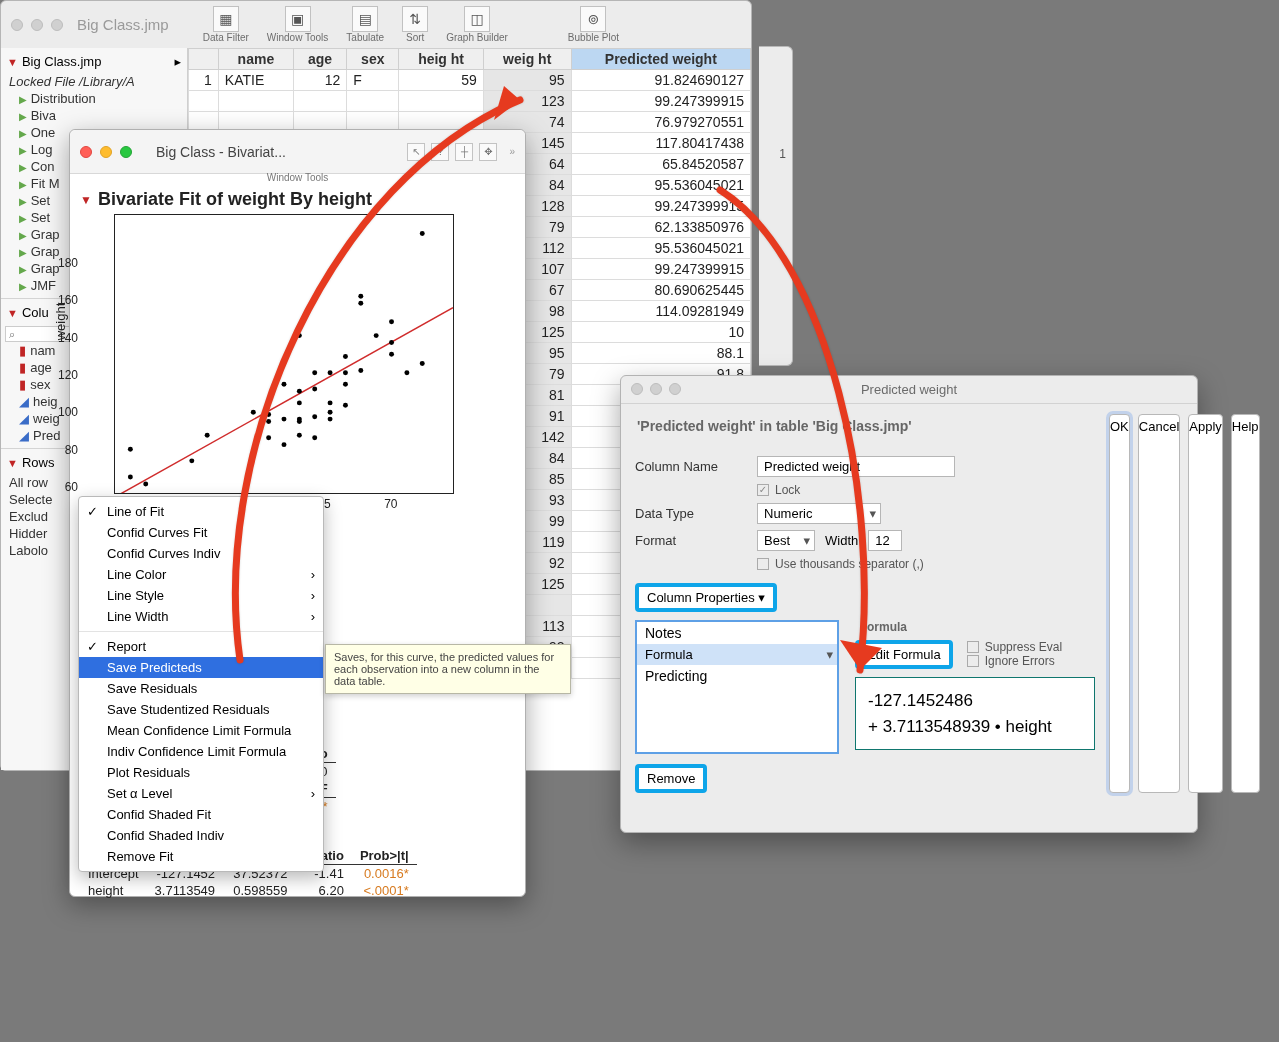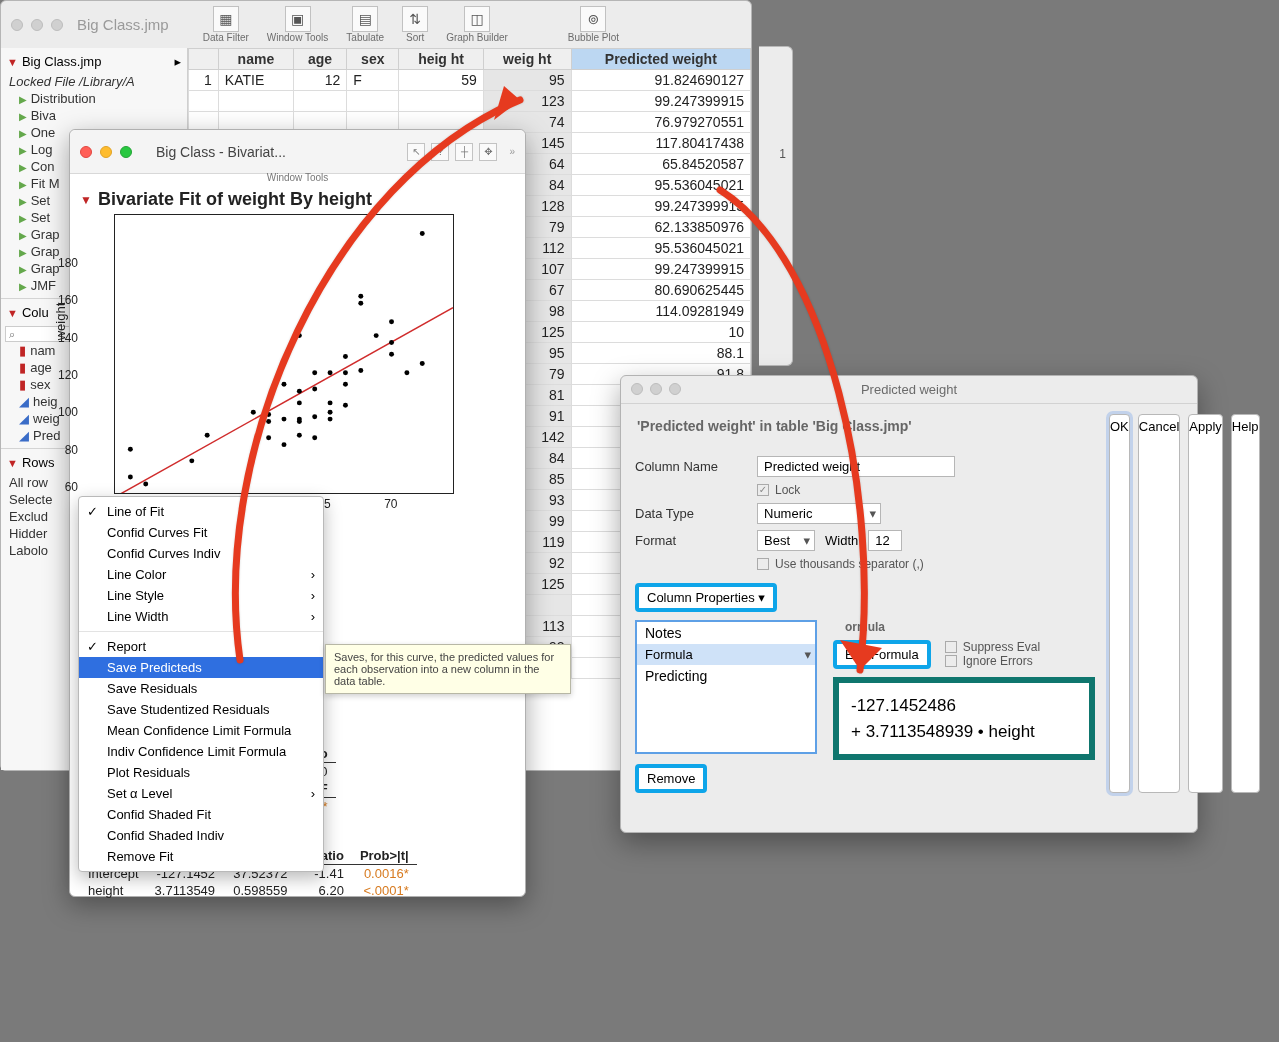--- a/index.html
+++ b/index.html
@@ -80,26 +80,26 @@
 .btn.primary { background:#fff; box-shadow:0 0 0 3px rgba(46,120,231,.22);}
 .field-row { display:flex; align-items:center; gap:10px; margin:6px 0;}
 .field-row label { width:112px; color:#333;}
 .txt { border:1px solid #b6b6b6; padding:2px 6px; background:#fff; font-size:13px;}
 .sel { border:1px solid #b6b6b6; padding:2px 16px 2px 6px; background:#fff; font-size:13px; position:relative;}
 .sel::after { content:"▾"; position:absolute; right:4px; color:#555; }
 .chk { display:flex; align-items:center; gap:6px; font-size:12px; color:#555;}
 .prop-area { margin-top:12px; }
 .prop-button { display:inline-block; background:#fff; border:4px solid #0ea5e9; border-radius:4px; padding:3px 8px; font-size:13px;}
 .prop-cols { display:flex; gap:16px; margin-top:8px; align-items:flex-start;}
-.prop-list { width:182px; height:134px; border:2px solid #5ea0e6; background:#fff; font-size:14px;}
+.prop-list { width:204px; height:134px; border:2px solid #5ea0e6; background:#fff; font-size:14px;}
 .prop-list .pi { padding:3px 8px; }
 .prop-list .pi.sel { background:#cfe2f8; border:none; }
 .prop-right { flex:1; }
 .prop-right h4 { font-size:12px; color:#666; margin-left:12px; margin-bottom:6px;}
-.formula-box { background:#fff; border:6px solid #0f766e; padding:10px 12px; font-family:"Times New Roman",serif; font-size:17px; line-height:1.5; margin-top:8px;}
+.formula-box { background:#fff; border:1px solid #0f766e; padding:10px 12px; font-family:"Times New Roman",serif; font-size:17px; line-height:1.5; margin-top:8px;}
 .hint { font-size:14px; color:#666; margin:4px 0 22px 2px;font-weight:bold;}
 
 
 svg.annot { position:absolute; inset:0; width:1279px; height:1042px; pointer-events:none; }
 svg.annot path { stroke:#e63a1f; stroke-width:7; fill:none; filter: drop-shadow(0 0 1px rgba(0,0,0,.15)); stroke-linecap:round;}
 svg.annot polygon { fill:#e63a1f; }
 
 
 .shadow-win { position:absolute; left:759px; top:46px; width:34px; height:320px; background:#ececec; border:1px solid #b8b8b8; border-radius:0 6px 6px 0; border-left:none;}
 </style>

